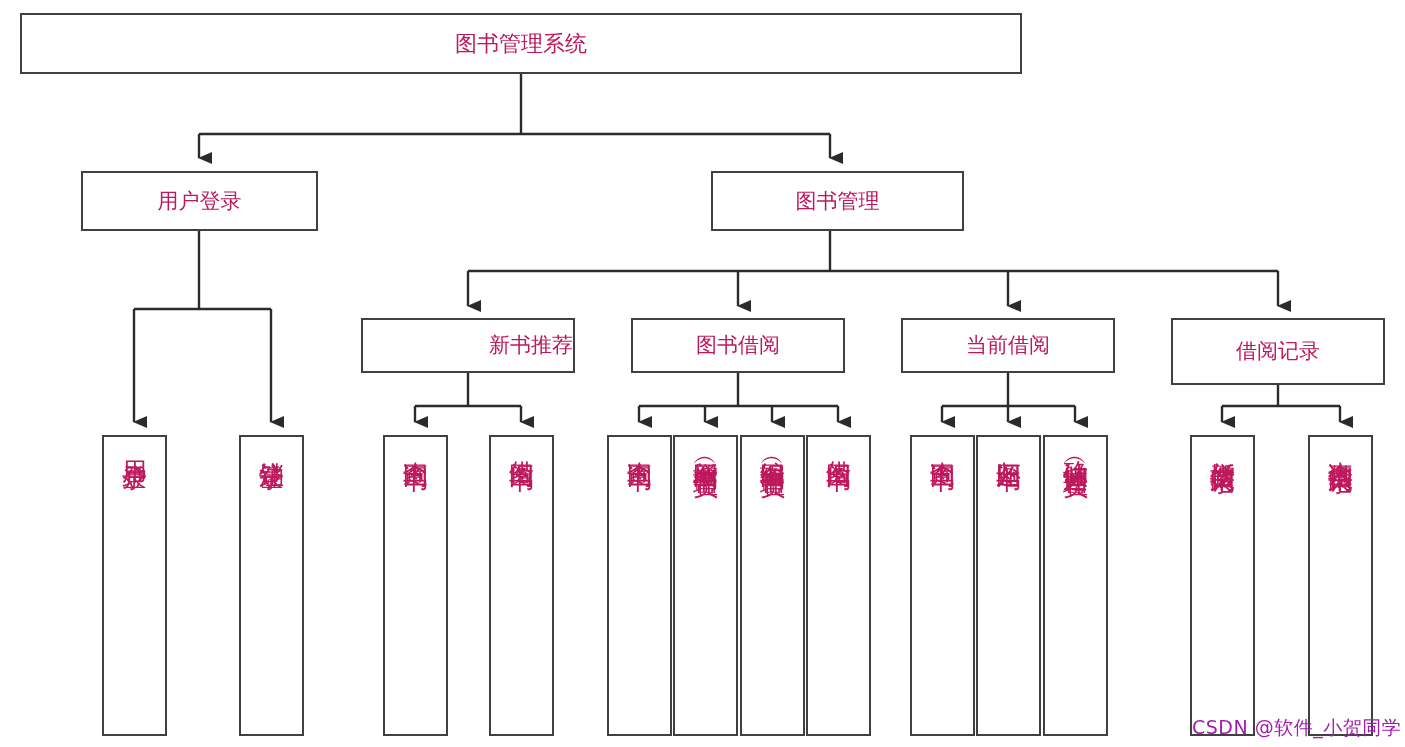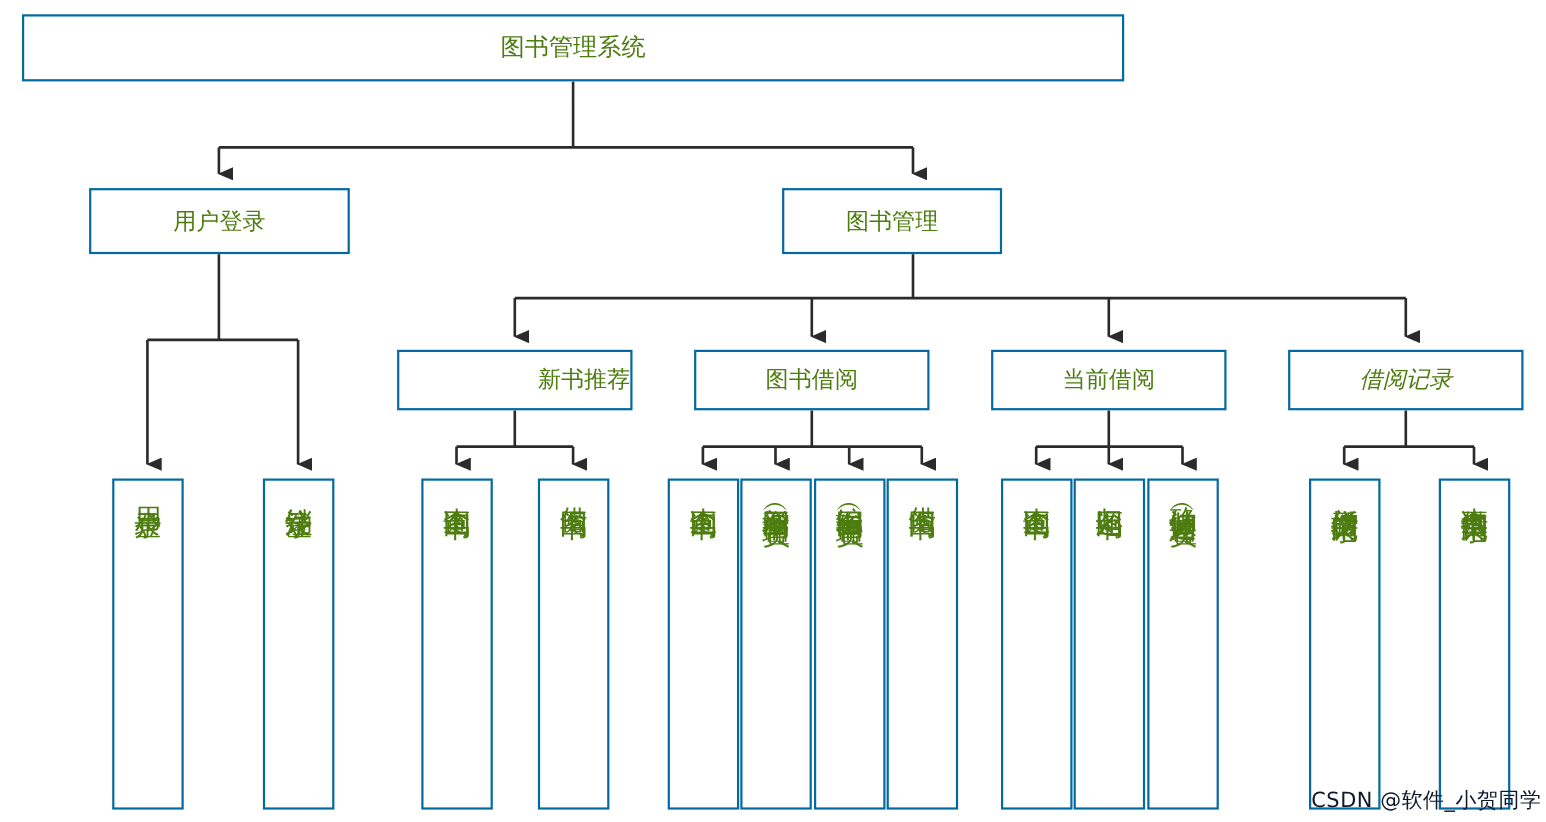--- a/index.html
+++ b/index.html
@@ -6,25 +6,25 @@
   html,body{margin:0;padding:0;background:#ffffff;}
   body{
     font-family:"DejaVu Sans","Liberation Sans",sans-serif;
     width:1405px;height:747px;position:relative;overflow:hidden;
   }
   #diagram{position:absolute;left:0;top:0;width:1405px;height:747px;}
   .node{
     position:absolute;
     box-sizing:border-box;
     background:#ffffff;
-    border:2px solid #0369a1;
+    border:2px solid #404040;
     display:flex;
     align-items:center;
     justify-content:center;
-    color:#4d7c0f;
+    color:#be185d;
   }
   .node .lbl{
     display:block;
     text-align:center;
     line-height:1.08;
     white-space:nowrap;
   }
   
   .h-node .lbl{font-size:21px;}
   .root .lbl{font-size:22px;}
@@ -39,21 +39,21 @@
     text-orientation:upright;
     font-size:25px;
     letter-spacing:2px;
     line-height:1;
     white-space:normal;
     max-height:290px;
   }
   .leaf.tall .lbl{max-height:296px;}
   .watermark{
     position:absolute;
-    color:#0f172a;
+    color:#a21caf;
     font-size:19px;
     white-space:nowrap;
     letter-spacing:0.5px;
     pointer-events:none;
   }
   svg.links{position:absolute;left:0;top:0;width:1405px;height:747px;overflow:visible;}
   svg.links path,svg.links line{stroke:#2b2b2b;stroke-width:2.4;fill:none;}
   svg.links polygon{fill:#2b2b2b;}
 </style>
 </head>
@@ -109,34 +109,34 @@
     <path d="M1340,406 L1340,422" marker-end="url(#arrowdown)"></path>
   </svg>
 
   <div class="node root h-node" style="left:20px;top:13px;width:1002px;height:61px;">
     <span class="lbl">图书管理系统</span>
   </div>
 
   <div class="node h-node" style="left:81px;top:171px;width:237px;height:60px;">
     <span class="lbl">用户登录</span>
   </div>
-  <div class="node h-node" style="left:711px;top:171px;width:200px;height:60px;">
+  <div class="node h-node" style="left:711px;top:171px;width:253px;height:60px;">
     <span class="lbl">图书管理</span>
   </div>
 
   <div class="node h-node" style="left:361px;top:318px;width:214px;height:55px;justify-content:flex-end;">
     <span class="lbl">新书推荐</span>
   </div>
   <div class="node h-node" style="left:901px;top:318px;width:214px;height:55px;">
     <span class="lbl">当前借阅</span>
   </div>
   <div class="node h-node" style="left:631px;top:318px;width:214px;height:55px;">
     <span class="lbl">图书借阅</span>
   </div>
-  <div class="node h-node" style="left:1171px;top:318px;width:214px;height:55px;font-style:italic;">
+  <div class="node h-node" style="left:1171px;top:318px;width:214px;height:67px;">
     <span class="lbl">借阅记录</span>
   </div>
 
   <div class="node leaf" style="left:102px;top:435px;width:65px;height:301px;">
     <span class="lbl">用户登录</span>
   </div>
   <div class="node leaf" style="left:239px;top:435px;width:65px;height:301px;">
     <span class="lbl">注销登录</span>
   </div>
 

